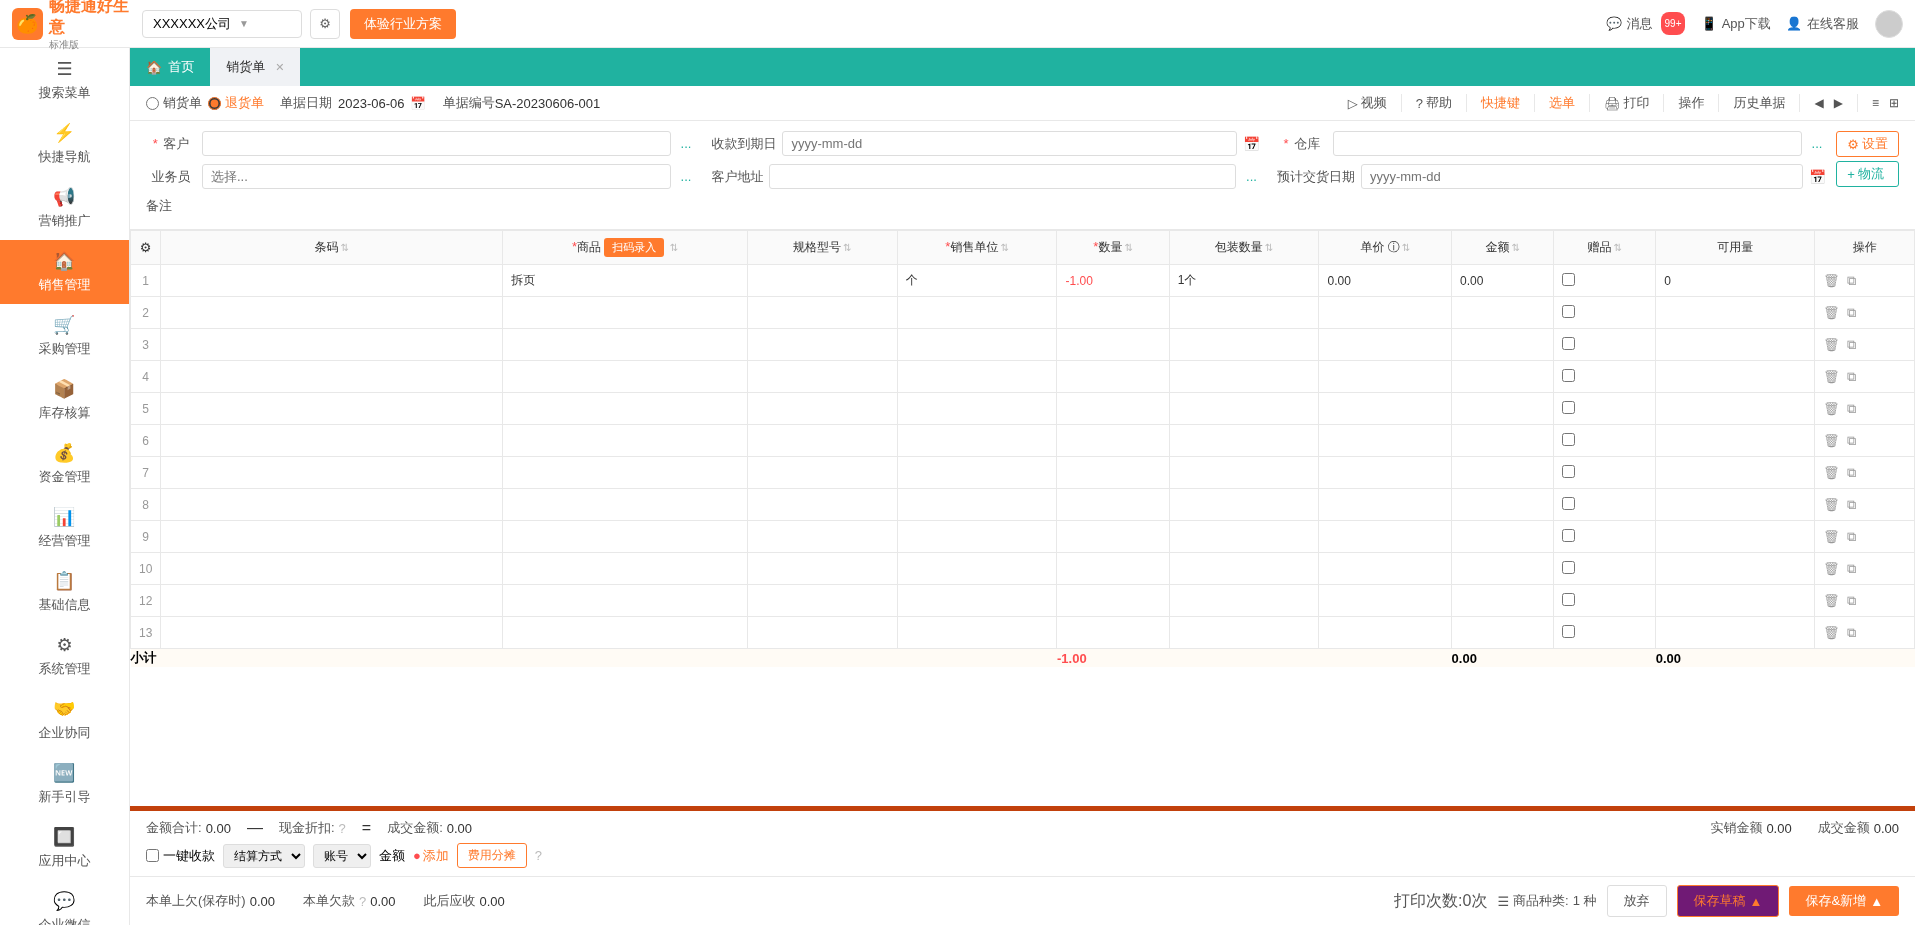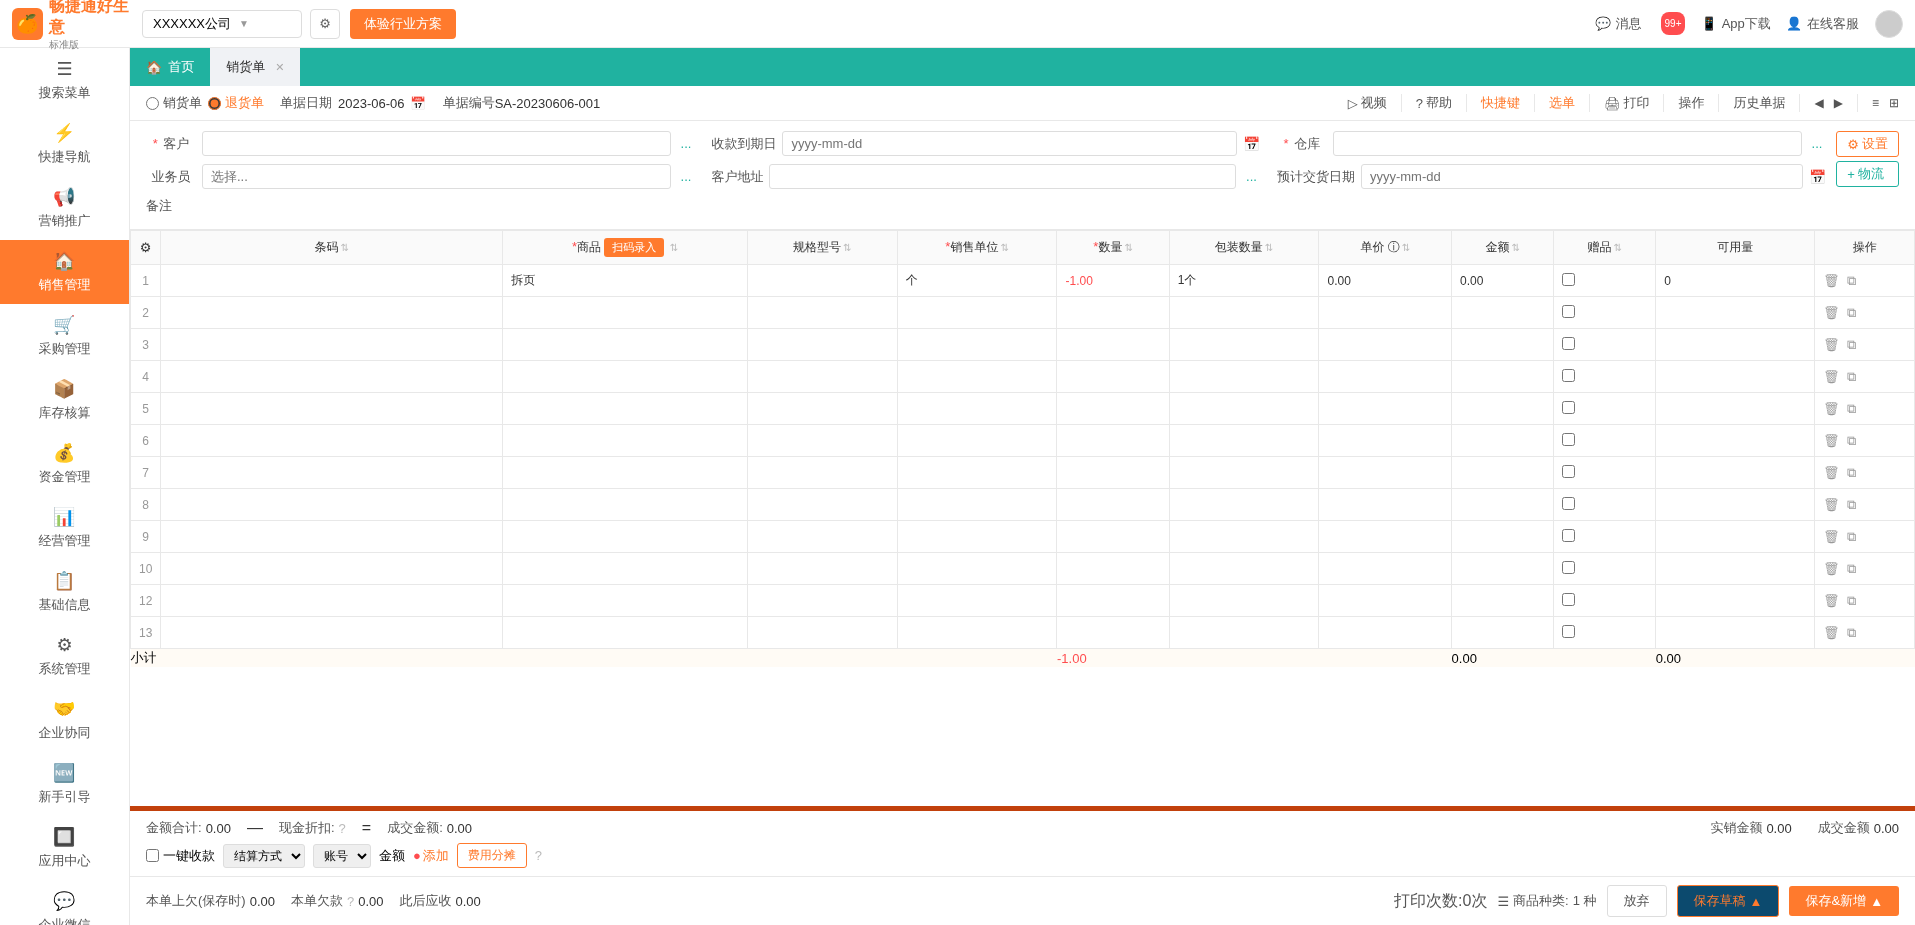--- a/index.html
+++ b/index.html
@@ -56,21 +56,21 @@
       margin-left: auto;
       display: flex; align-items: center; gap: 16px;
     }
     .top-right-item {
       display: flex; align-items: center; gap: 4px;
       cursor: pointer; color: #555; font-size: 13px;
     }
     .badge {
       background: #ff4d4f; color: #fff;
       font-size: 10px; border-radius: 8px;
-      padding: 6px 4px; margin-left: 15px;
+      padding: 6px 4px; margin-left: 4px;
     }
     .avatar {
       width: 28px; height: 28px; border-radius: 50%;
       background: #ccc; border: 1px solid #ddd;
     }
 
     
     .main-layout {
       display: flex;
       height: calc(925px - 48px);
@@ -231,21 +231,21 @@
     }
     thead th .required-col { color: #ff4d4f; }
     tbody td {
       border: 1px solid #e8e8e8;
       padding: 5px 8px;
       color: #333; font-size: 12px;
       height: 32px;
     }
     .row-num { color: #999; text-align: center; width: 30px; }
     .qty-negative { color: #ff4d4f; }
-    .subtotal-row td { background: #fffbf5; font-weight: 400; }
+    .subtotal-row td { background: #fffbf5; font-weight: 700; }
     .scan-btn {
       background: #ff7a2d; color: #fff;
       border: none; border-radius: 3px;
       padding: 2px 8px; font-size: 11px; cursor: pointer;
     }
     .sort-icon { color: #bbb; font-size: 10px; margin-left: 2px; }
 
     
     .form-footer {
       background: #fff;
@@ -276,34 +276,34 @@
     .fee-split-btn {
       border: 1px solid #ff7a2d; color: #ff7a2d; background: #fff;
       border-radius: 3px; padding: 3px 10px; cursor: pointer; font-size: 12px;
     }
 
     
     .bottom-bar {
       background: #fff;
       border-top: 1px solid #e8e8e8;
       padding: 8px 16px;
-      display: flex; align-items: center; gap: 16px;
+      display: flex; align-items: center; gap: 28px;
     }
     .bottom-info { display: flex; align-items: center; gap: 4px; color: #555; font-size: 12px; }
     .bottom-info-value { color: #333; }
     .bottom-right { margin-left: auto; display: flex; align-items: center; gap: 10px; }
     .product-count { color: #555; font-size: 12px; display: flex; align-items: center; gap: 4px; }
     .print-count { color: #555; font-size: 16px; }
 
     .discard-btn {
       border: 1px solid #ddd; background: #fff; color: #555;
       border-radius: 3px; padding: 6px 16px; cursor: pointer; font-size: 13px;
     }
     .save-draft-btn {
-      border: 1px solid #ff7a2d; background: #0c4a6e; color: #ff7a2d;
+      border: 1px solid #ff7a2d; background: #701a75; color: #ff7a2d;
       border-radius: 3px; padding: 6px 16px; cursor: pointer; font-size: 13px;
       display: flex; align-items: center; gap: 4px;
     }
     .save-new-btn {
       background: #ff7a2d; color: #fff;
       border: none; border-radius: 3px;
       padding: 6px 16px; cursor: pointer; font-size: 13px;
       display: flex; align-items: center; gap: 4px;
     }
 

